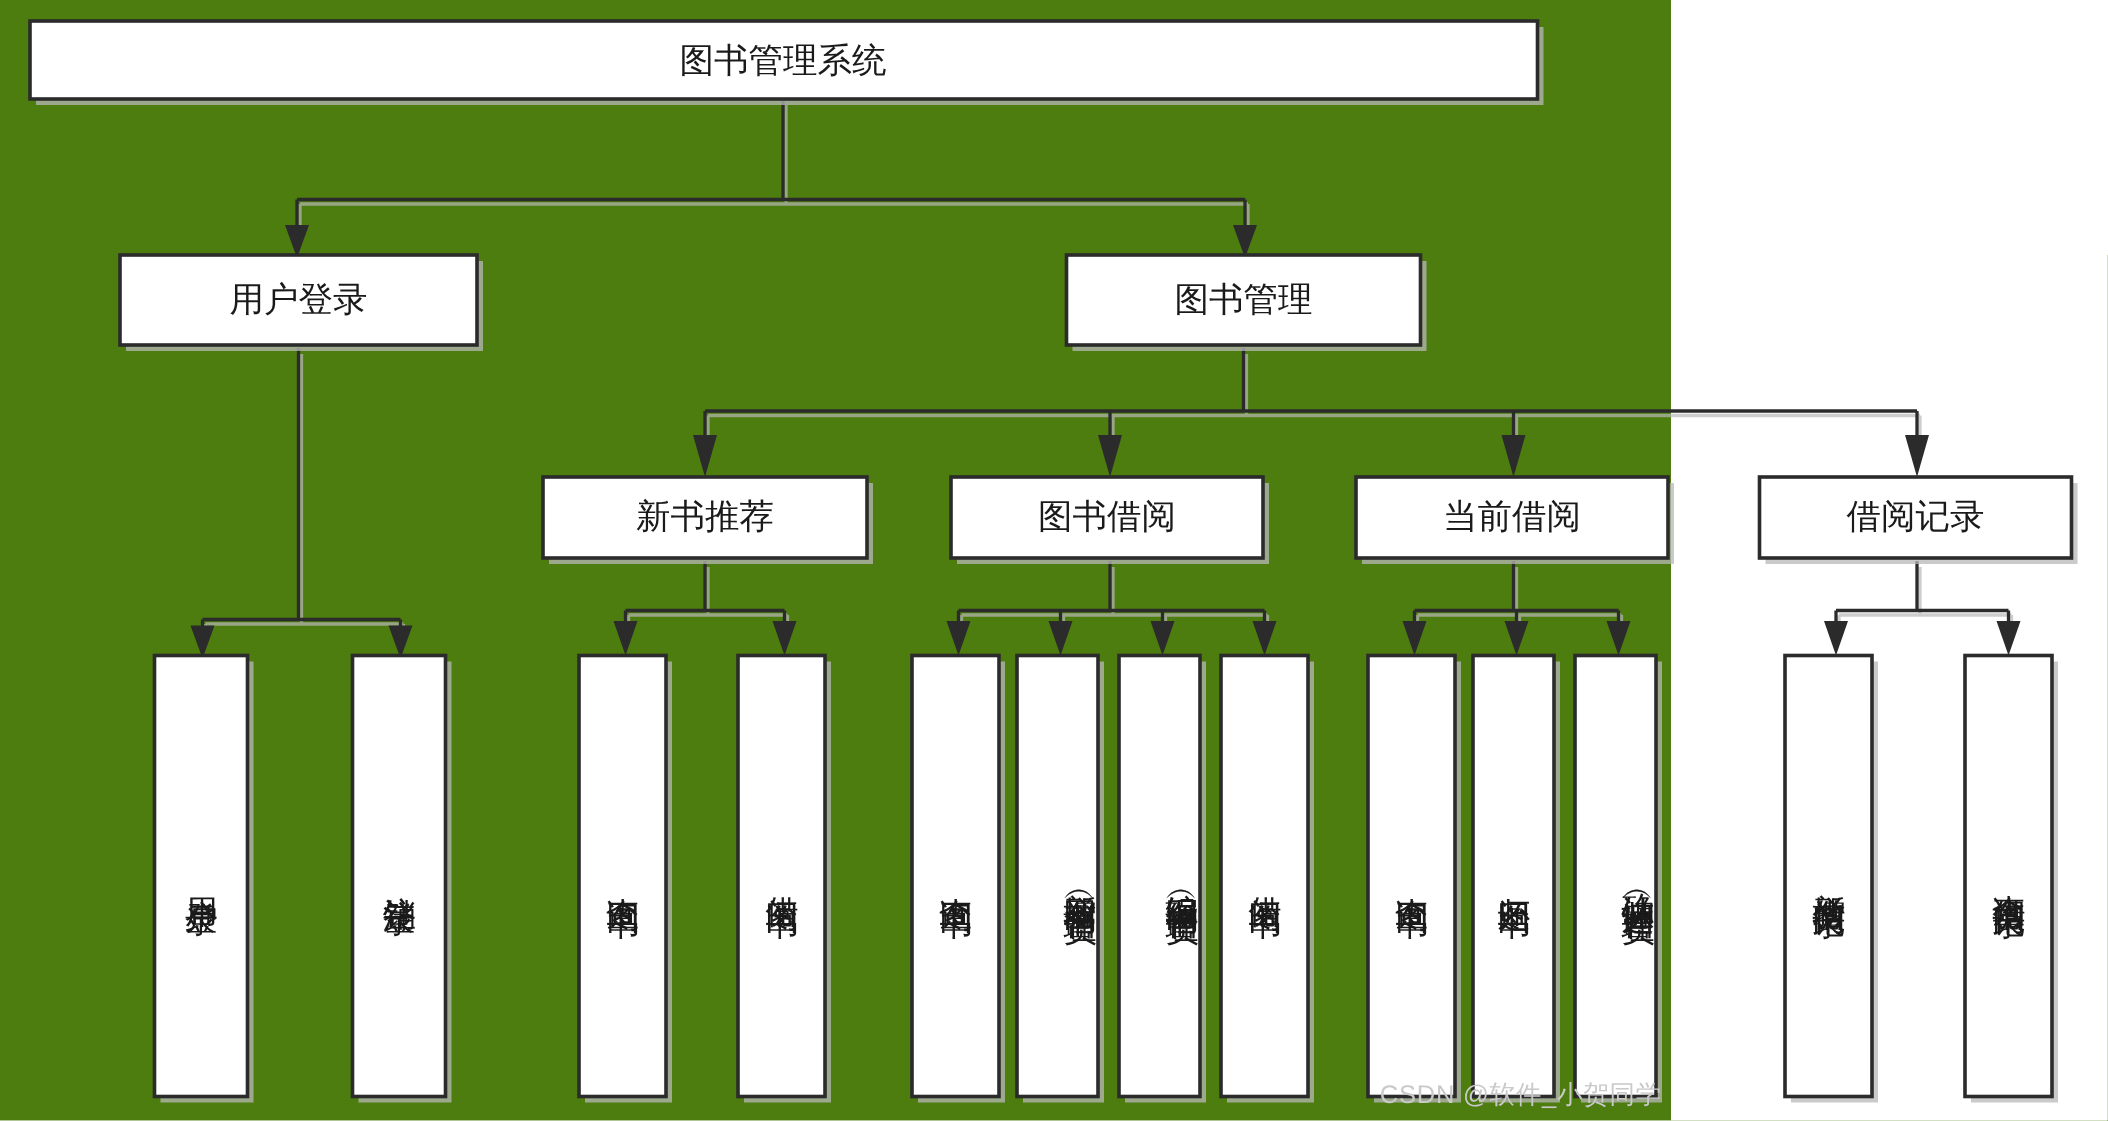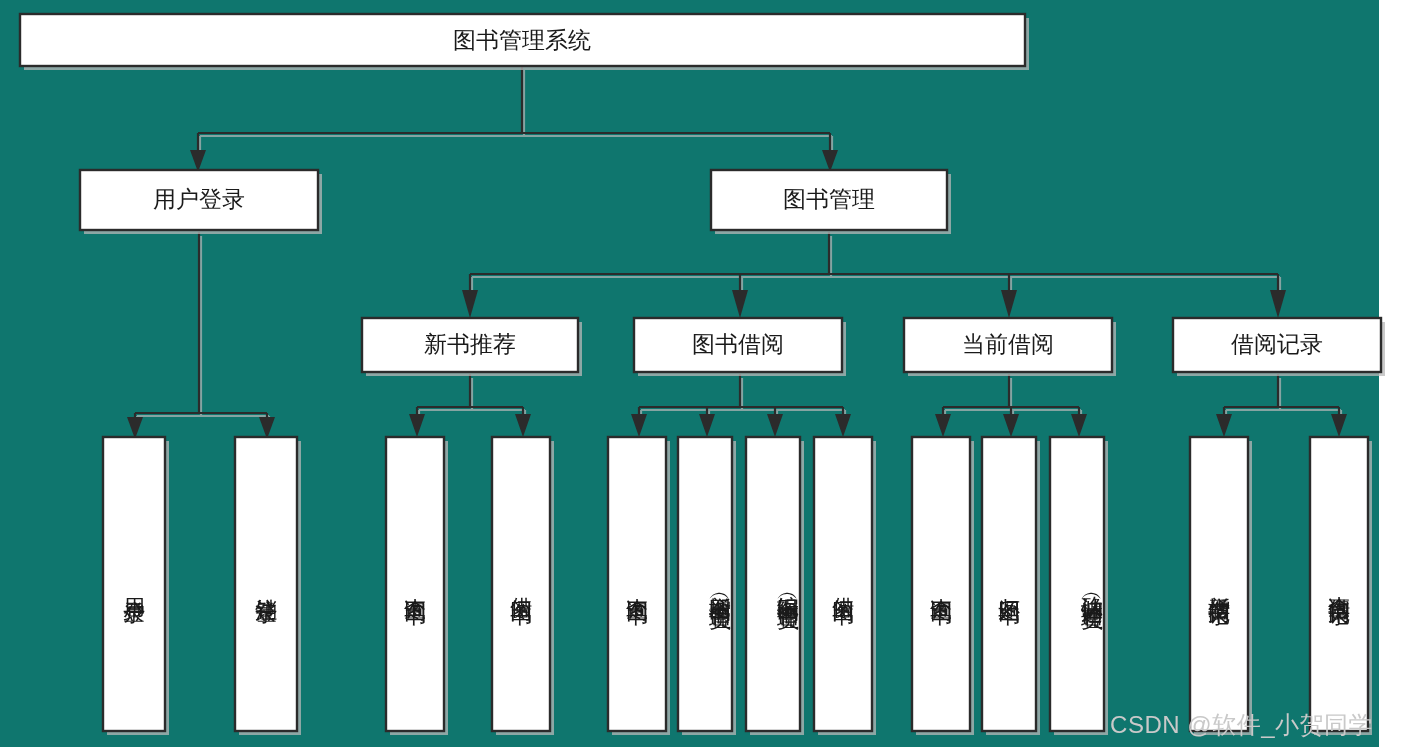--- a/index.html
+++ b/index.html
@@ -8,23 +8,23 @@
     background: #ffffff;
   }
   body {
     width: 1405px;
     height: 747px;
     font-family: "Liberation Sans", "DejaVu Sans", sans-serif;
     overflow: hidden;
   }
   #diagram-root {
     position: relative;
-    width: 1379px;
+    width: 1114px;
     height: 747px;
-    background: #0f766e;
+    background: #4d7c0f;
   }
   svg#diagram-svg {
     position: absolute;
     left: 0;
     top: 0;
     width: 1405px;
     height: 747px;
   }
   .node-box {
     fill: #ffffff;
@@ -76,21 +76,21 @@
     color: #1a1a1a;
     white-space: nowrap;
     text-align: center;
     pointer-events: none;
   }
   #watermark {
     position: absolute;
     right: 6px;
     bottom: 6px;
     font-family: "Liberation Sans", "DejaVu Sans", sans-serif;
-    font-size: 24px;
+    font-size: 17px;
     color: #c9c9c9;
     letter-spacing: 0.5px;
     white-space: nowrap;
   }
 </style>
 </head>
 <body>
 
 <div id="diagram-root">
 

